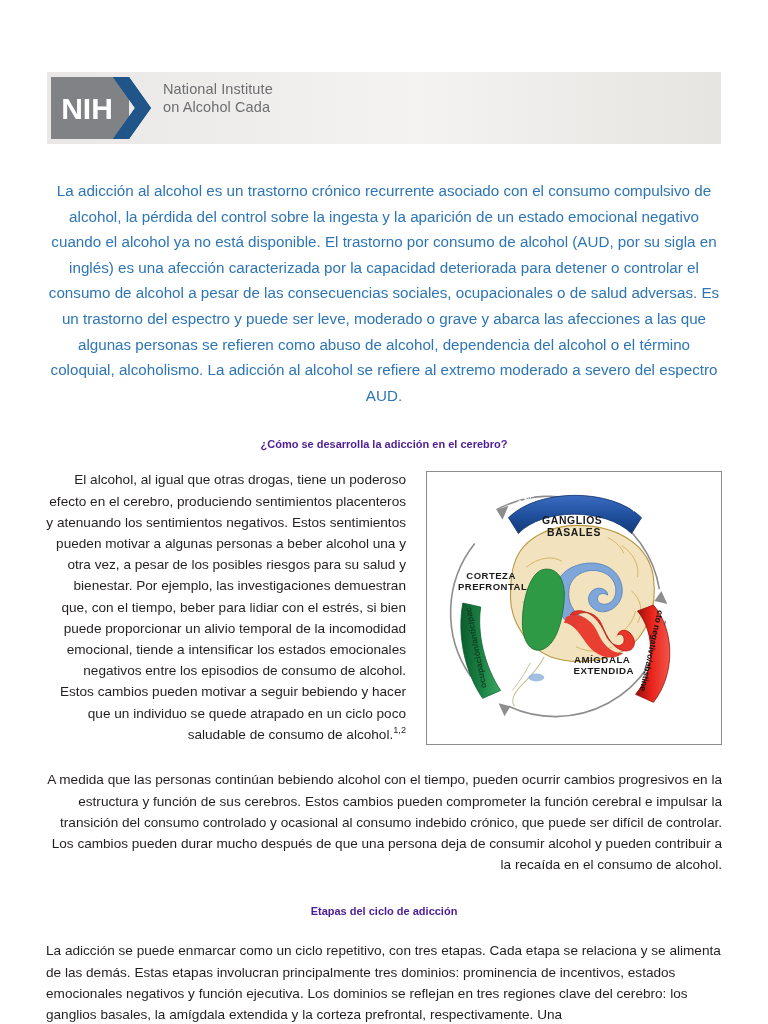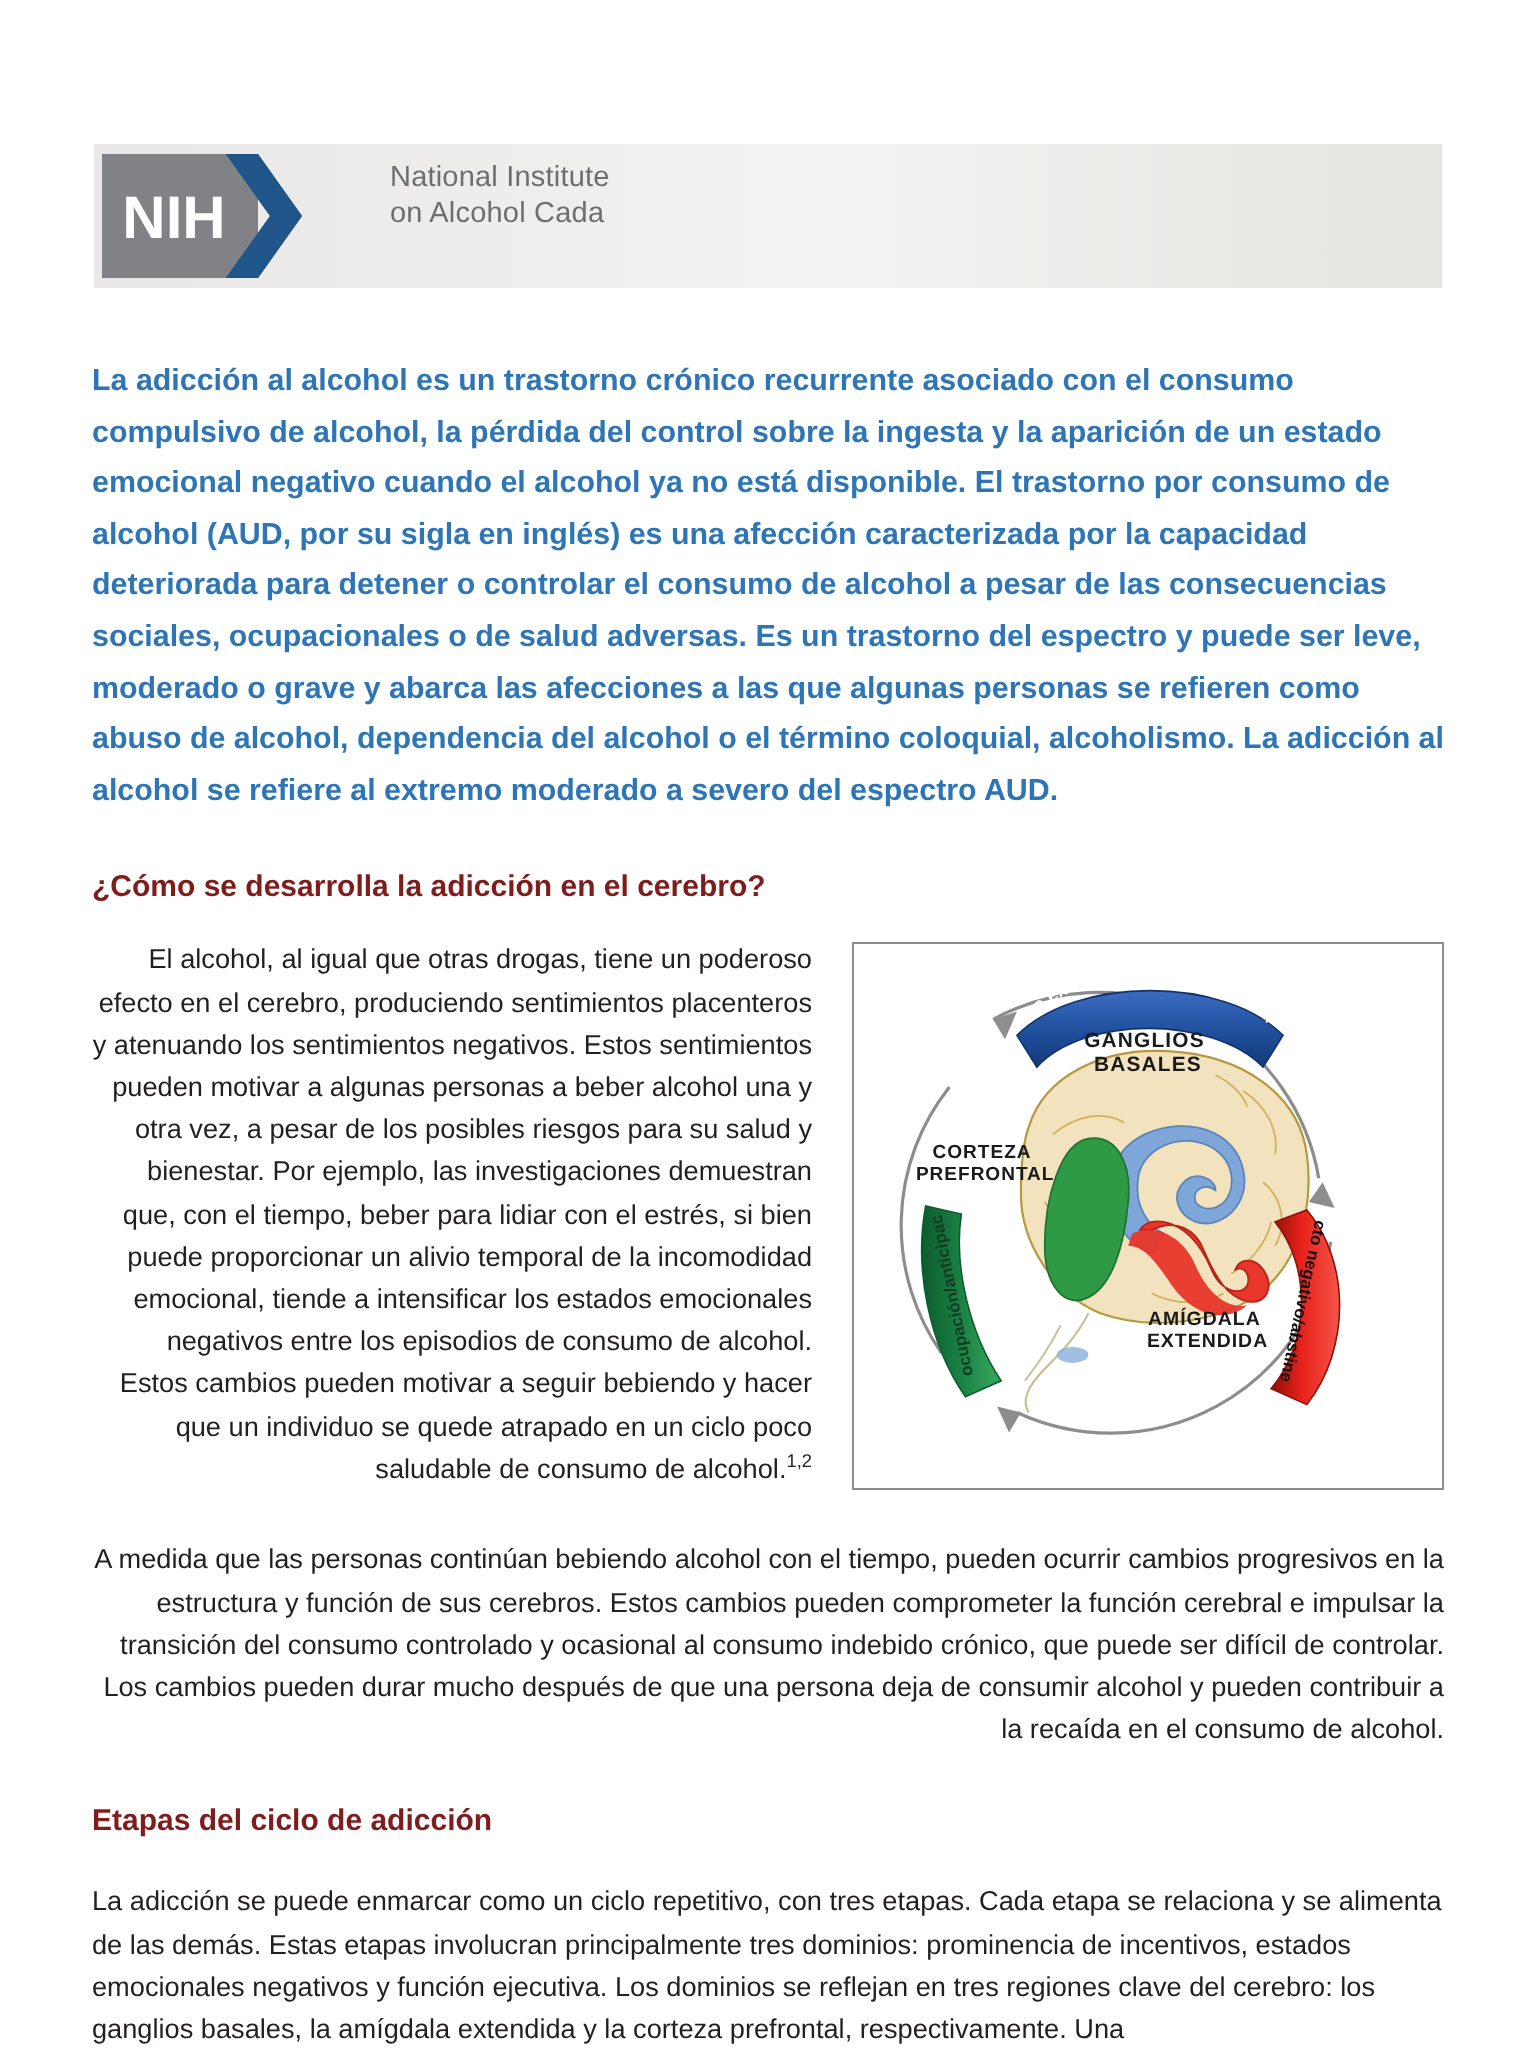--- a/index.html
+++ b/index.html
@@ -40,21 +40,20 @@
   }
   .nih-wordmark {
     position: absolute;
     left: 116px;
     top: 9px;
     width: 190px;
     line-height: 17.5px;
     font-size: 14.5px;
     color: #6d6e71;
     letter-spacing: 0.1px;
-    margin-left: 32px;
   }
   .nih-wordmark div { white-space: nowrap; }
   .doc-title {
     position: absolute;
     right: 18px;
     top: 50%;
     transform: translateY(-50%);
     font-size: 25px;
     color: #9e1b32;
     white-space: nowrap;
@@ -66,29 +65,29 @@
     position: absolute;
     left: 46px;
     top: 178px;
     width: 676px;
   }
   .intro {
     color: #2e75b6;
     font-size: 15.2px;
     line-height: 25.6px;
     margin: 0 0 0 0;
-    text-align: left;
-    font-weight: bold;
+    text-align: center;
   }
   .section-heading {
-    color: #7f1d1d;
-    font-size: 15px;
+    color: #4c1d95;
+    font-size: 11px;
     font-weight: bold;
     margin: 26px 0 0 0;
     line-height: 20px;
+    text-align: center;
   }
   .body-text {
     font-size: 13.6px;
     line-height: 21.2px;
     color: #231f20;
     margin: 0;
   }
   .body-text sup {
     font-size: 9.2px;
     vertical-align: super;

